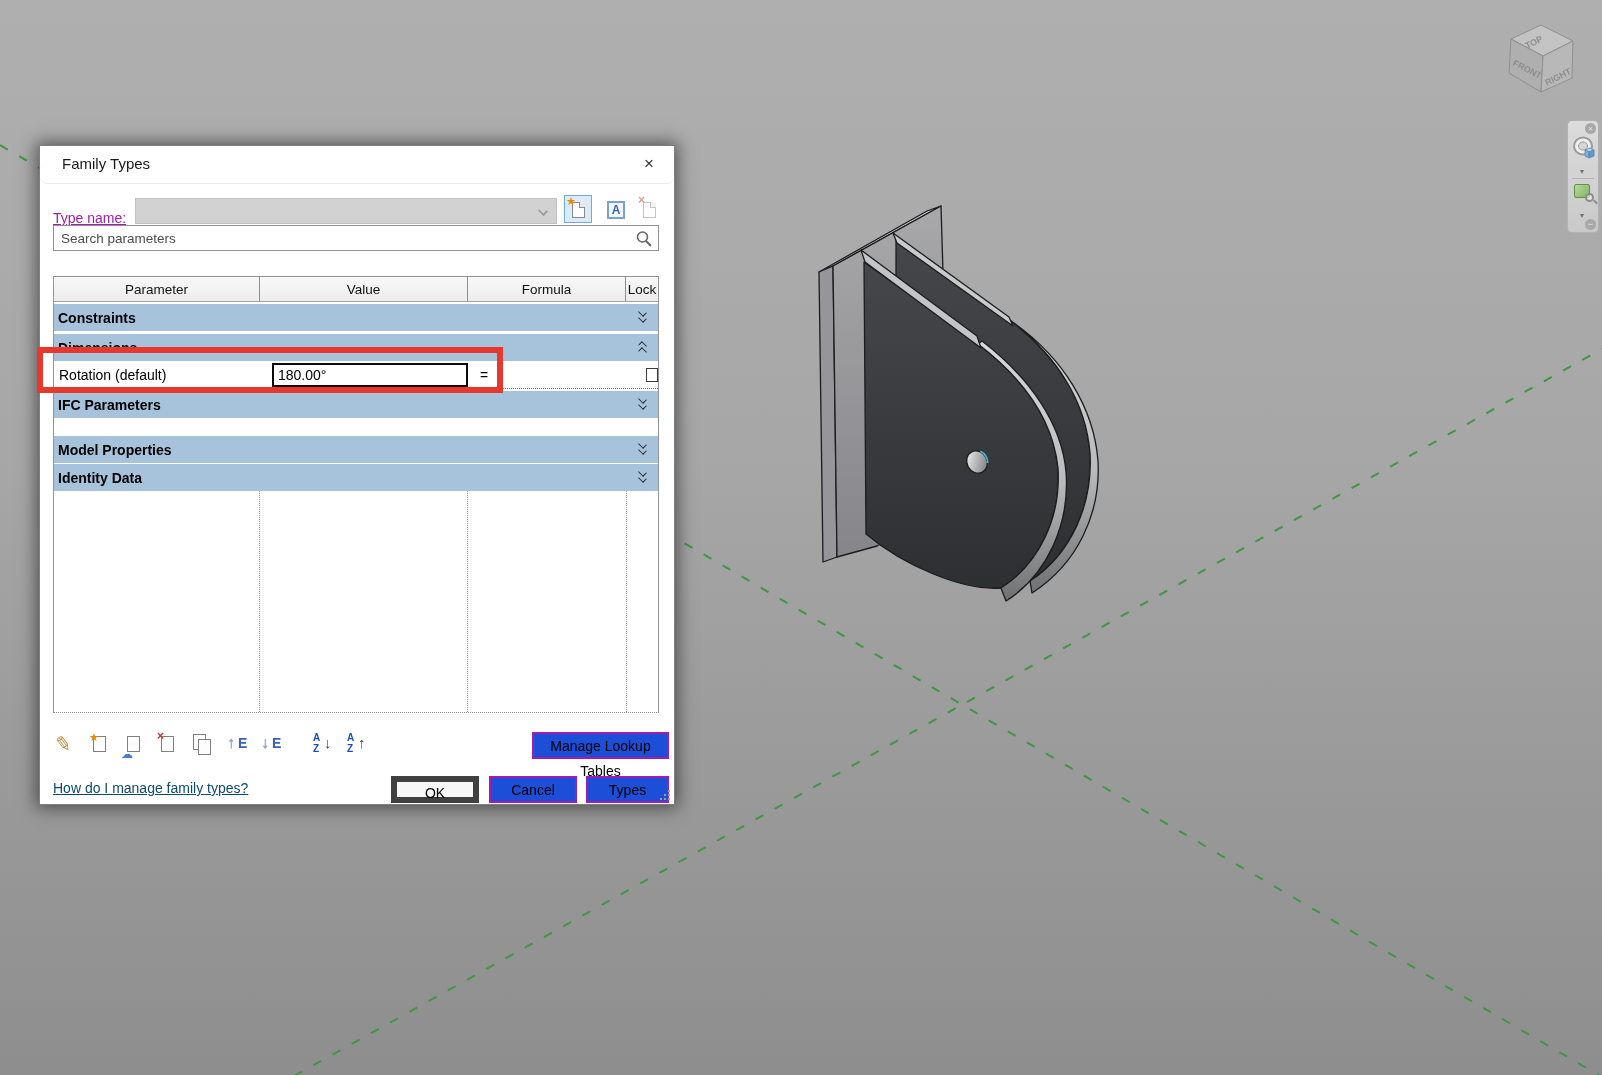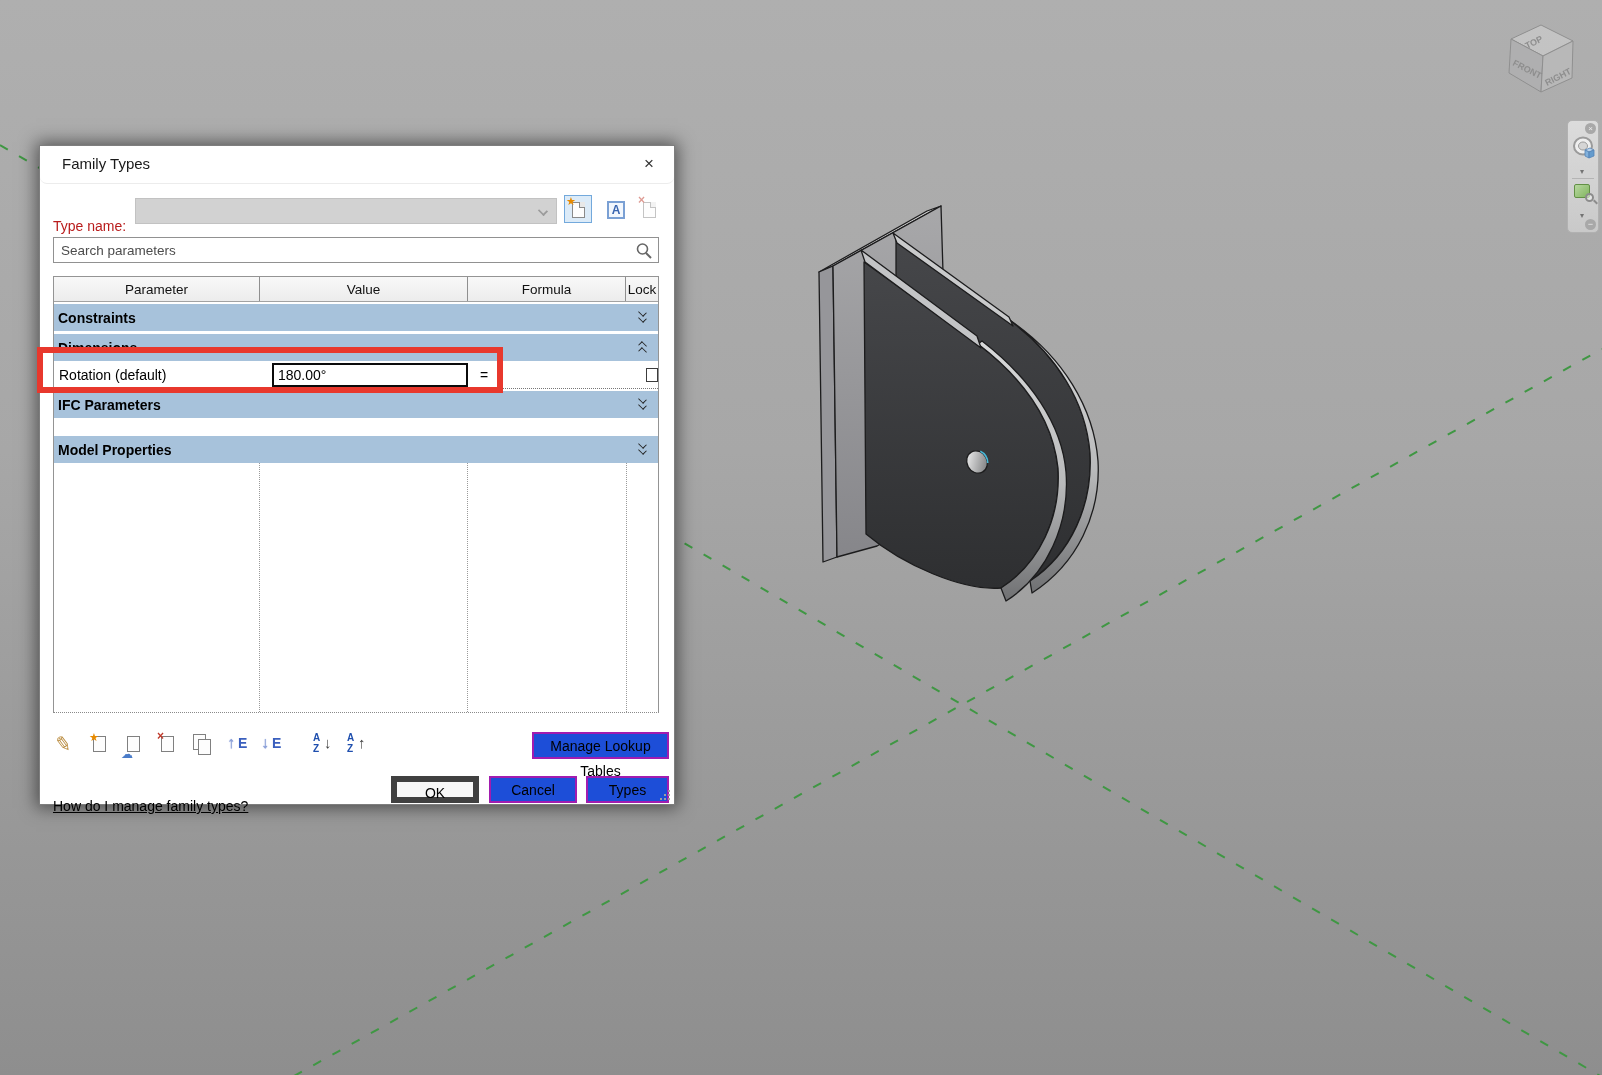--- a/index.html
+++ b/index.html
@@ -39,40 +39,40 @@
     position:absolute; left:39px; top:145px; width:636px; height:660px; z-index:10;
     background:#ffffff; border:1px solid #7e7e7e;
     box-shadow:0 0 16px 3px rgba(0,0,0,.5);
     font-size:14px;
   }
   .titlebar { position:absolute; left:0; top:0; right:0; height:38px; background:#fff;
     border-bottom:1px solid #ececec;border-radius:7px; }
   .titlebar .title { position:absolute; left:22px; top:9px; font-size:15px; color:#1a1a1a; }
   .titlebar .close { position:absolute; right:13px; top:6px; width:24px; height:24px;
     font-size:17px; line-height:24px; text-align:center; color:#333; cursor:default; }
-  .lbl-typename { position:absolute; left:13px; top:72px; color:#b91c1c; }
+  .lbl-typename { position:absolute; left:13px; top:64px; color:#a21caf;text-decoration:underline; }
   .combo { position:absolute; left:95px; top:52px; width:422px; height:26px;
     background:#d2d2d2; border:1px solid #c2c2c2; }
   .combo .chev { position:absolute; right:9px; top:8px; width:8px; height:8px;
     border-right:2px solid #9b9b9b; border-bottom:2px solid #9b9b9b; transform:rotate(45deg) scale(1,.8); }
   .mini-btn { position:absolute; width:28px; height:28px; top:49px; background:transparent;
     border:1px solid transparent; }
   .mini-btn.hl { background:#dcebf8; border:1px solid #73a9dc; }
   .page-ic { position:absolute; left:7px; top:6px; width:13px; height:16px; background:#fdfdfd;
     border:1px solid #8a8a8a; }
   .page-ic:after { content:""; position:absolute; right:-1px; top:-1px; width:5px; height:5px;
     background:inherit; border-left:1px solid #8a8a8a; border-bottom:1px solid #8a8a8a; background:#e8e8e8; }
   .star-ov { position:absolute; left:1px; top:-1px; font-size:11px; color:#e78a00; z-index:2; }
   .x-ov { position:absolute; left:2px; top:-3px; font-size:12px; font-weight:bold; color:#bf3a2b; z-index:2; }
   .cloud-ov { position:absolute; left:-2px; bottom:-4px; font-size:12px; color:#4a7cc9; z-index:2; }
   .rename-box { position:absolute; left:5px; top:5px; width:18px; height:18px;
     border:2px solid #7aa0d4; background:#f2f7fd; color:#3a66b0; font-weight:bold;
     font-size:12px; line-height:14px; text-align:center; }
   .disabled { opacity:.5; }
-  .searchbox { position:absolute; left:13px; top:91px; width:606px; height:26px;
+  .searchbox { position:absolute; left:13px; top:79px; width:606px; height:26px;
     background:#fff; border:1px solid #919191; }
   .searchbox input { position:absolute; left:0; top:0; width:100%; height:100%; border:none;
     outline:none; padding:0 28px 0 7px; font-size:13.5px; font-family:inherit; color:#222;
     background:transparent; }
   .searchbox input::placeholder { color:#4c4c4c; opacity:1; }
   .searchbox svg { position:absolute; right:5px; top:4px; }
   
   .ptable { position:absolute; left:13px; top:130px; width:606px; height:437px;
     border:1px solid #949494; border-bottom:1px dotted #8a8a8a; background:#fff;
     display:flex; flex-direction:column; }
@@ -116,21 +116,21 @@
   .sortAZ { position:absolute; left:2px; top:1px; font-size:10px; font-weight:bold; line-height:11px;
     color:#1f4fae; }
   .sortArr { position:absolute; left:13px; top:3px; font-size:15px; font-weight:bold; color:#444; }
   .btn { position:absolute; height:27px; background:#1d4ed8; border:2px solid #a21caf;
     font-size:14px; text-align:center; line-height:25px; color:#000; }
   .btn.primary { border:6px solid #404040; background:#f7f7f7; line-height:23px; }
   .manage { left:492px; top:586px; width:137px; }
   .okb { left:351px; top:630px; width:88px; }
   .cancelb { left:449px; top:630px; width:88px; }
   .applyb { left:546px; top:630px; width:83px; }
-  .helplink { position:absolute; left:13px; top:652px; color:#000000; text-decoration:underline;
+  .helplink { position:absolute; left:13px; top:634px; color:#0c4a6e; text-decoration:underline;
     font-size:14px; }
   .grip { position:absolute; right:3px; bottom:3px; width:12px; height:12px;
     background:
       radial-gradient(circle at 10px 2px,#9f9f9f 1.3px,transparent 1.5px),
       radial-gradient(circle at 10px 6px,#9f9f9f 1.3px,transparent 1.5px),
       radial-gradient(circle at 6px 6px,#9f9f9f 1.3px,transparent 1.5px),
       radial-gradient(circle at 10px 10px,#9f9f9f 1.3px,transparent 1.5px),
       radial-gradient(circle at 6px 10px,#9f9f9f 1.3px,transparent 1.5px),
       radial-gradient(circle at 2px 10px,#9f9f9f 1.3px,transparent 1.5px); }
   
@@ -295,20 +295,27 @@
           <i class="chv chv2"></i>
         </span>
     </div>
     <div class="band" style="margin-top:18px">
       <span>Model Properties</span>
       <span class="chevs down">
           <i class="chv chv1"></i>
           <i class="chv chv2"></i>
         </span>
     </div>
+    <div class="band" style="margin-top:1px">
+      <span>Identity Data</span>
+      <span class="chevs down">
+          <i class="chv chv1"></i>
+          <i class="chv chv2"></i>
+        </span>
+    </div>
     <div class="tfill">
       <div class="vline" style="left:205px"></div>
       <div class="vline" style="left:413px"></div>
       <div class="vline" style="left:572px"></div>
     </div>
   </div>
 
   <div class="tb">
     <div class="ic">
       <span class="pencil">✎</span>

